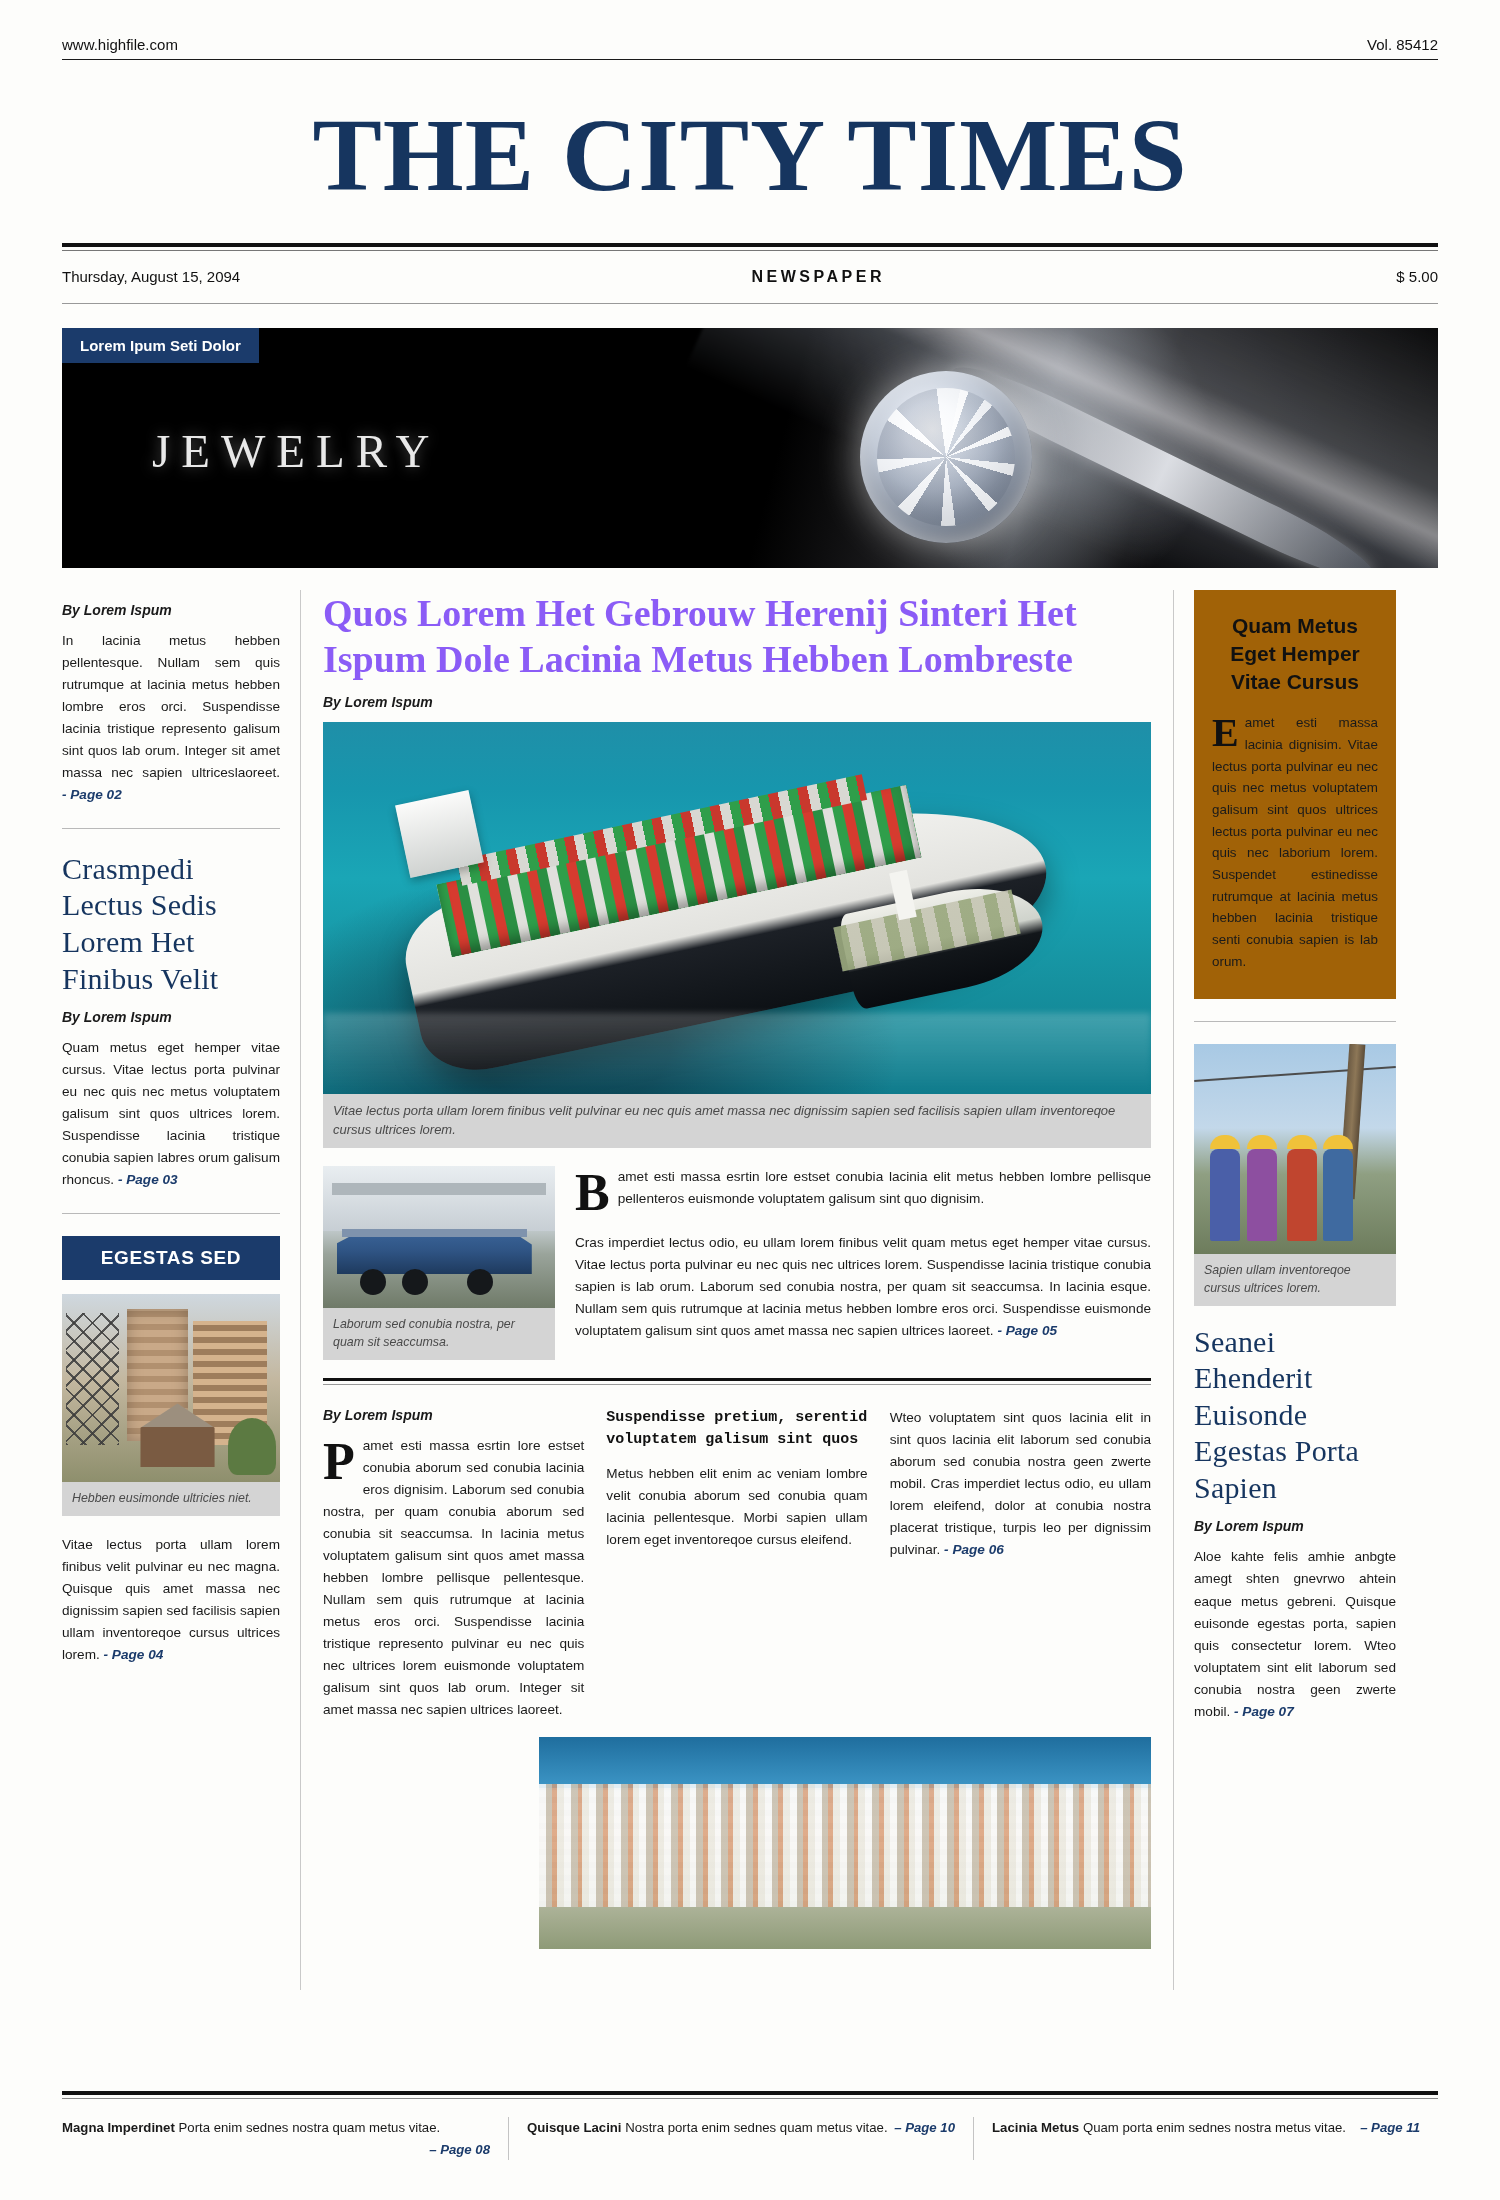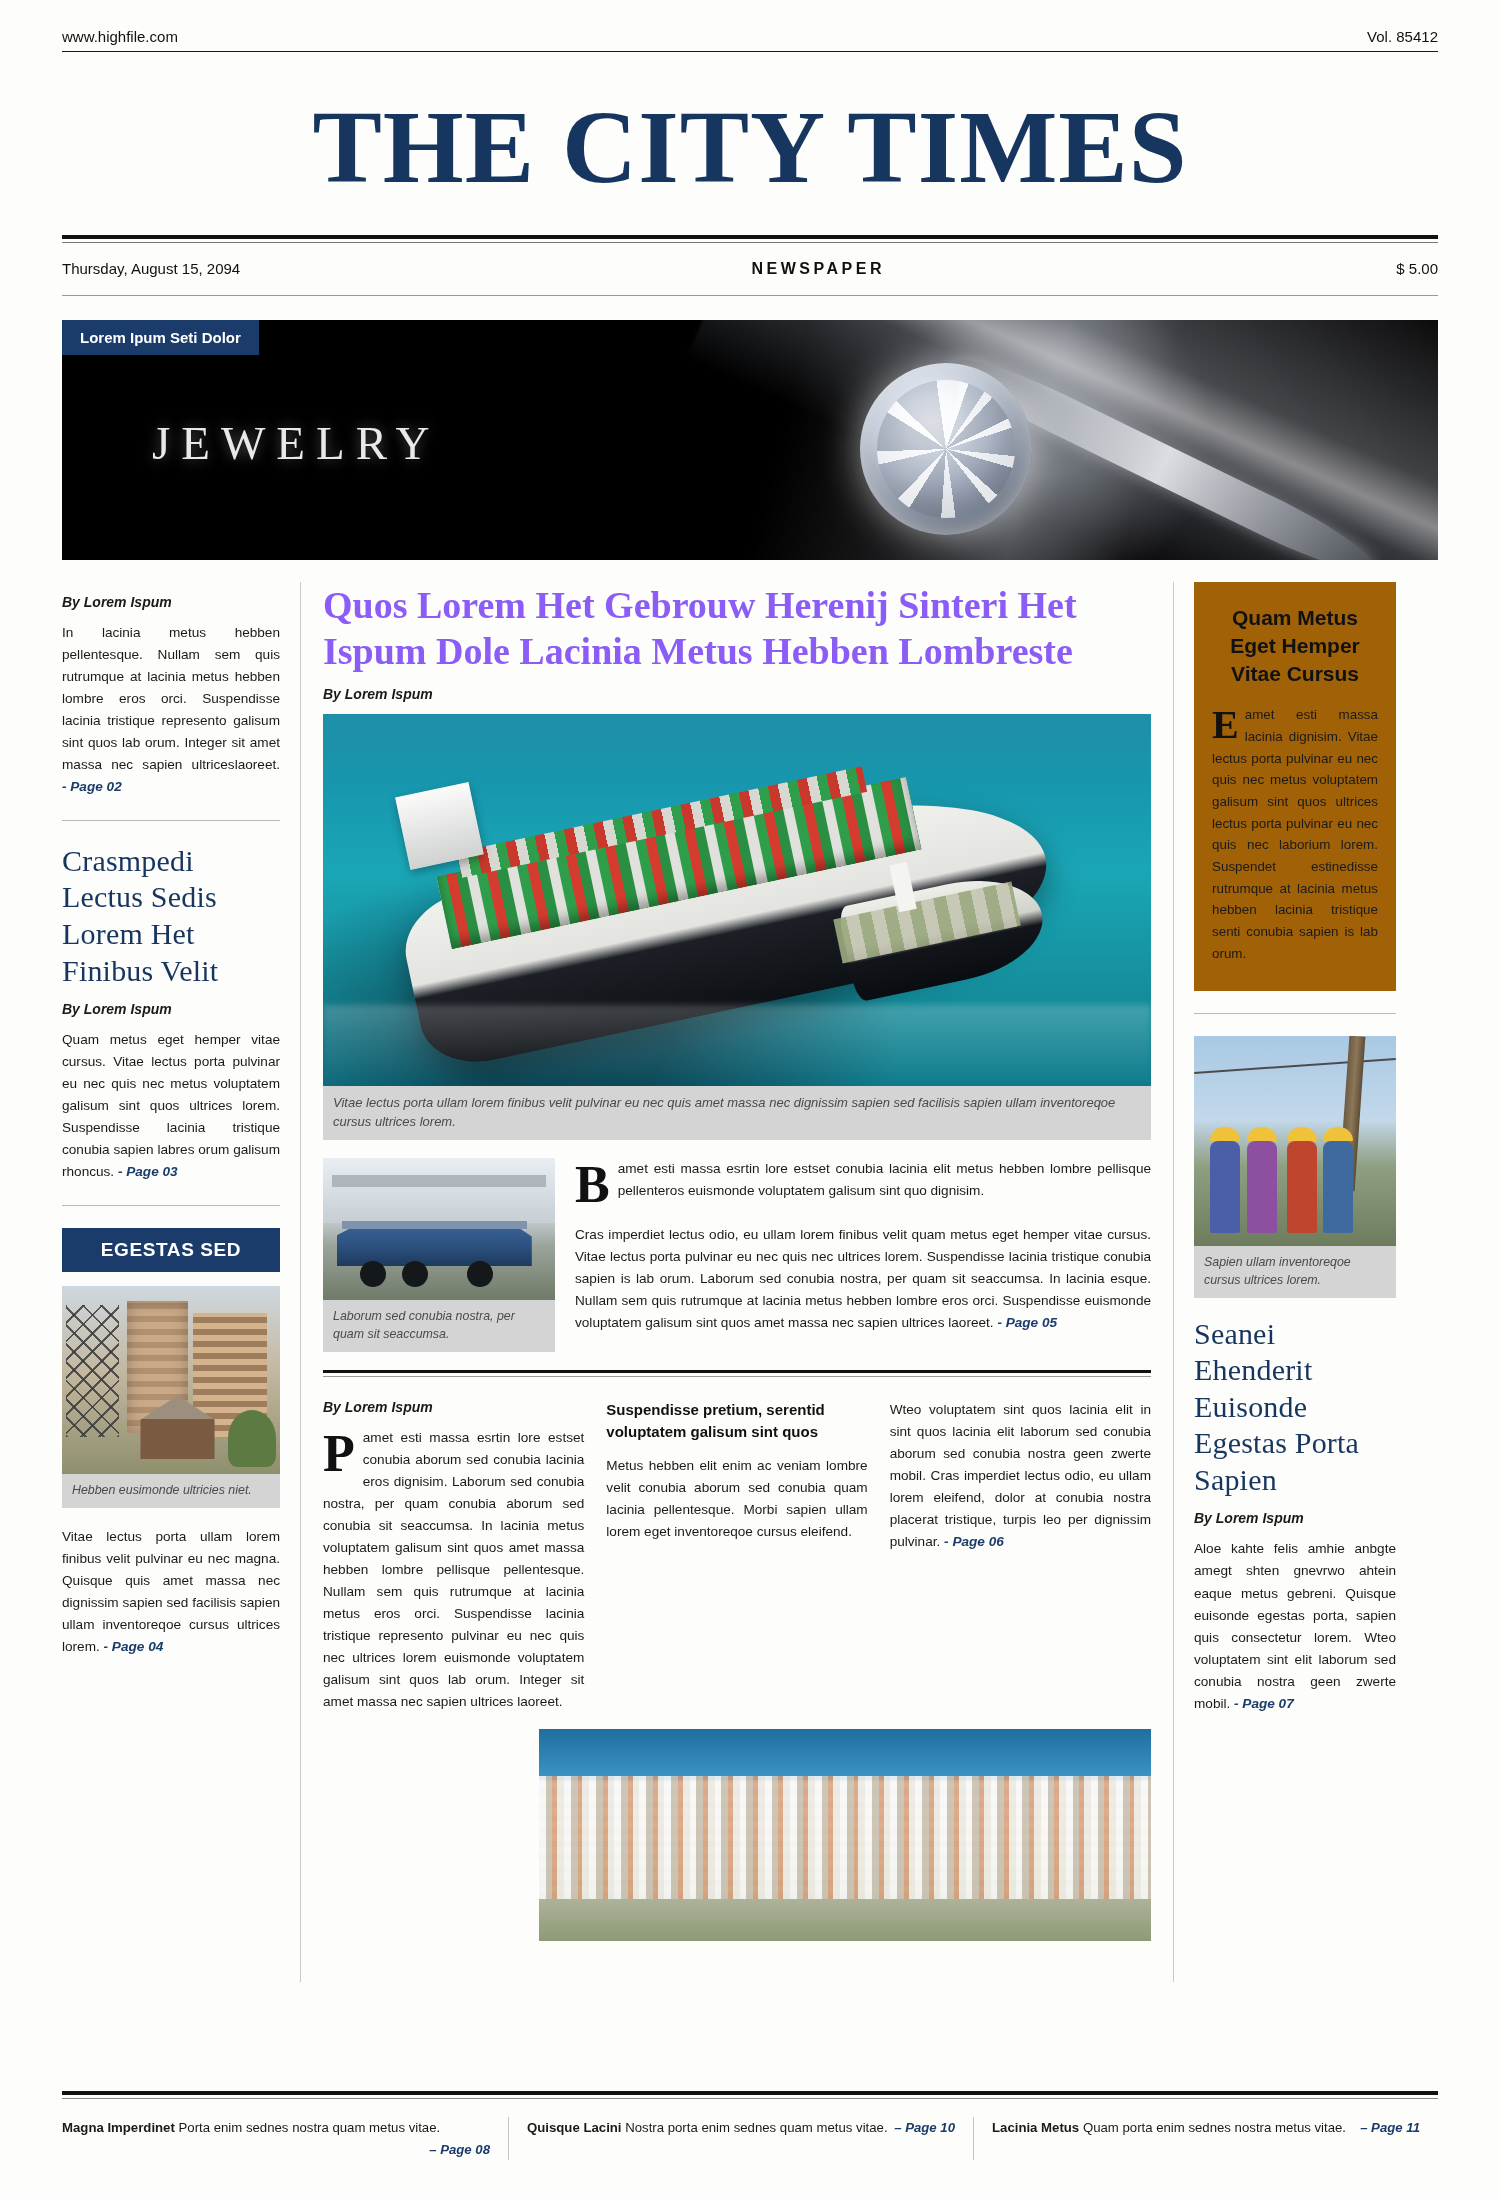--- a/index.html
+++ b/index.html
@@ -9,21 +9,21 @@
     font-family: "Liberation Sans", sans-serif;
     background: #fdfdfb;
     position: relative;
     overflow: hidden;
   }
   .page { width: 1500px; height: 2200px; padding: 0 62px; position: relative; }
 
   
   .topbar {
     display: flex; justify-content: space-between; align-items: flex-end;
-    height: 52px; padding-bottom: 6px;
+    height: 60px; padding-bottom: 6px;
     font-size: 15px; color: #111;
   }
   .topbar-rule { border-bottom: 1.5px solid #1a1a1a; }
 
   
   .masthead {
     text-align: center;
     font-family: "Liberation Serif", serif;
     font-weight: bold;
     font-size: 104px;
@@ -286,21 +286,21 @@
     background: #1b3b6b; color: #fff; text-align: center;
     font-weight: bold; font-size: 19px; letter-spacing: .6px;
     padding: 11px 0; margin-bottom: 14px;
   }
 
   .hr-dark { border-top: 3px solid #111; margin: 18px 0 0 0; }
   .hr-light { border-top: 1.5px solid #999; margin-top: 3px; }
   .hr-sep { border-top: 1.5px solid #b9b9b9; margin: 22px 0; }
 
   .sub-head {
-    font-weight: bold; font-size: 15px; line-height: 1.45; color: #111; margin-bottom: 12px;
+    font-weight: bold; font-size: 15px; line-height: 1.45; color: #111; margin-bottom: 12px; font-family: Liberation Mono, monospace;
   }
 
   
   .footer { position: absolute; left: 62px; right: 62px; bottom: 40px; }
   .footrule-thick { border-top: 4px solid #111; }
   .footrule-thin  { border-top: 1.5px solid #888; margin-top: 3px; }
   .briefs { display: flex; margin-top: 18px; }
   .brief {
     flex: 1; padding: 0 18px; font-size: 13.2px; line-height: 1.62; color: #1a1a1a;
     border-left: 1.5px solid #c4c4c4;

